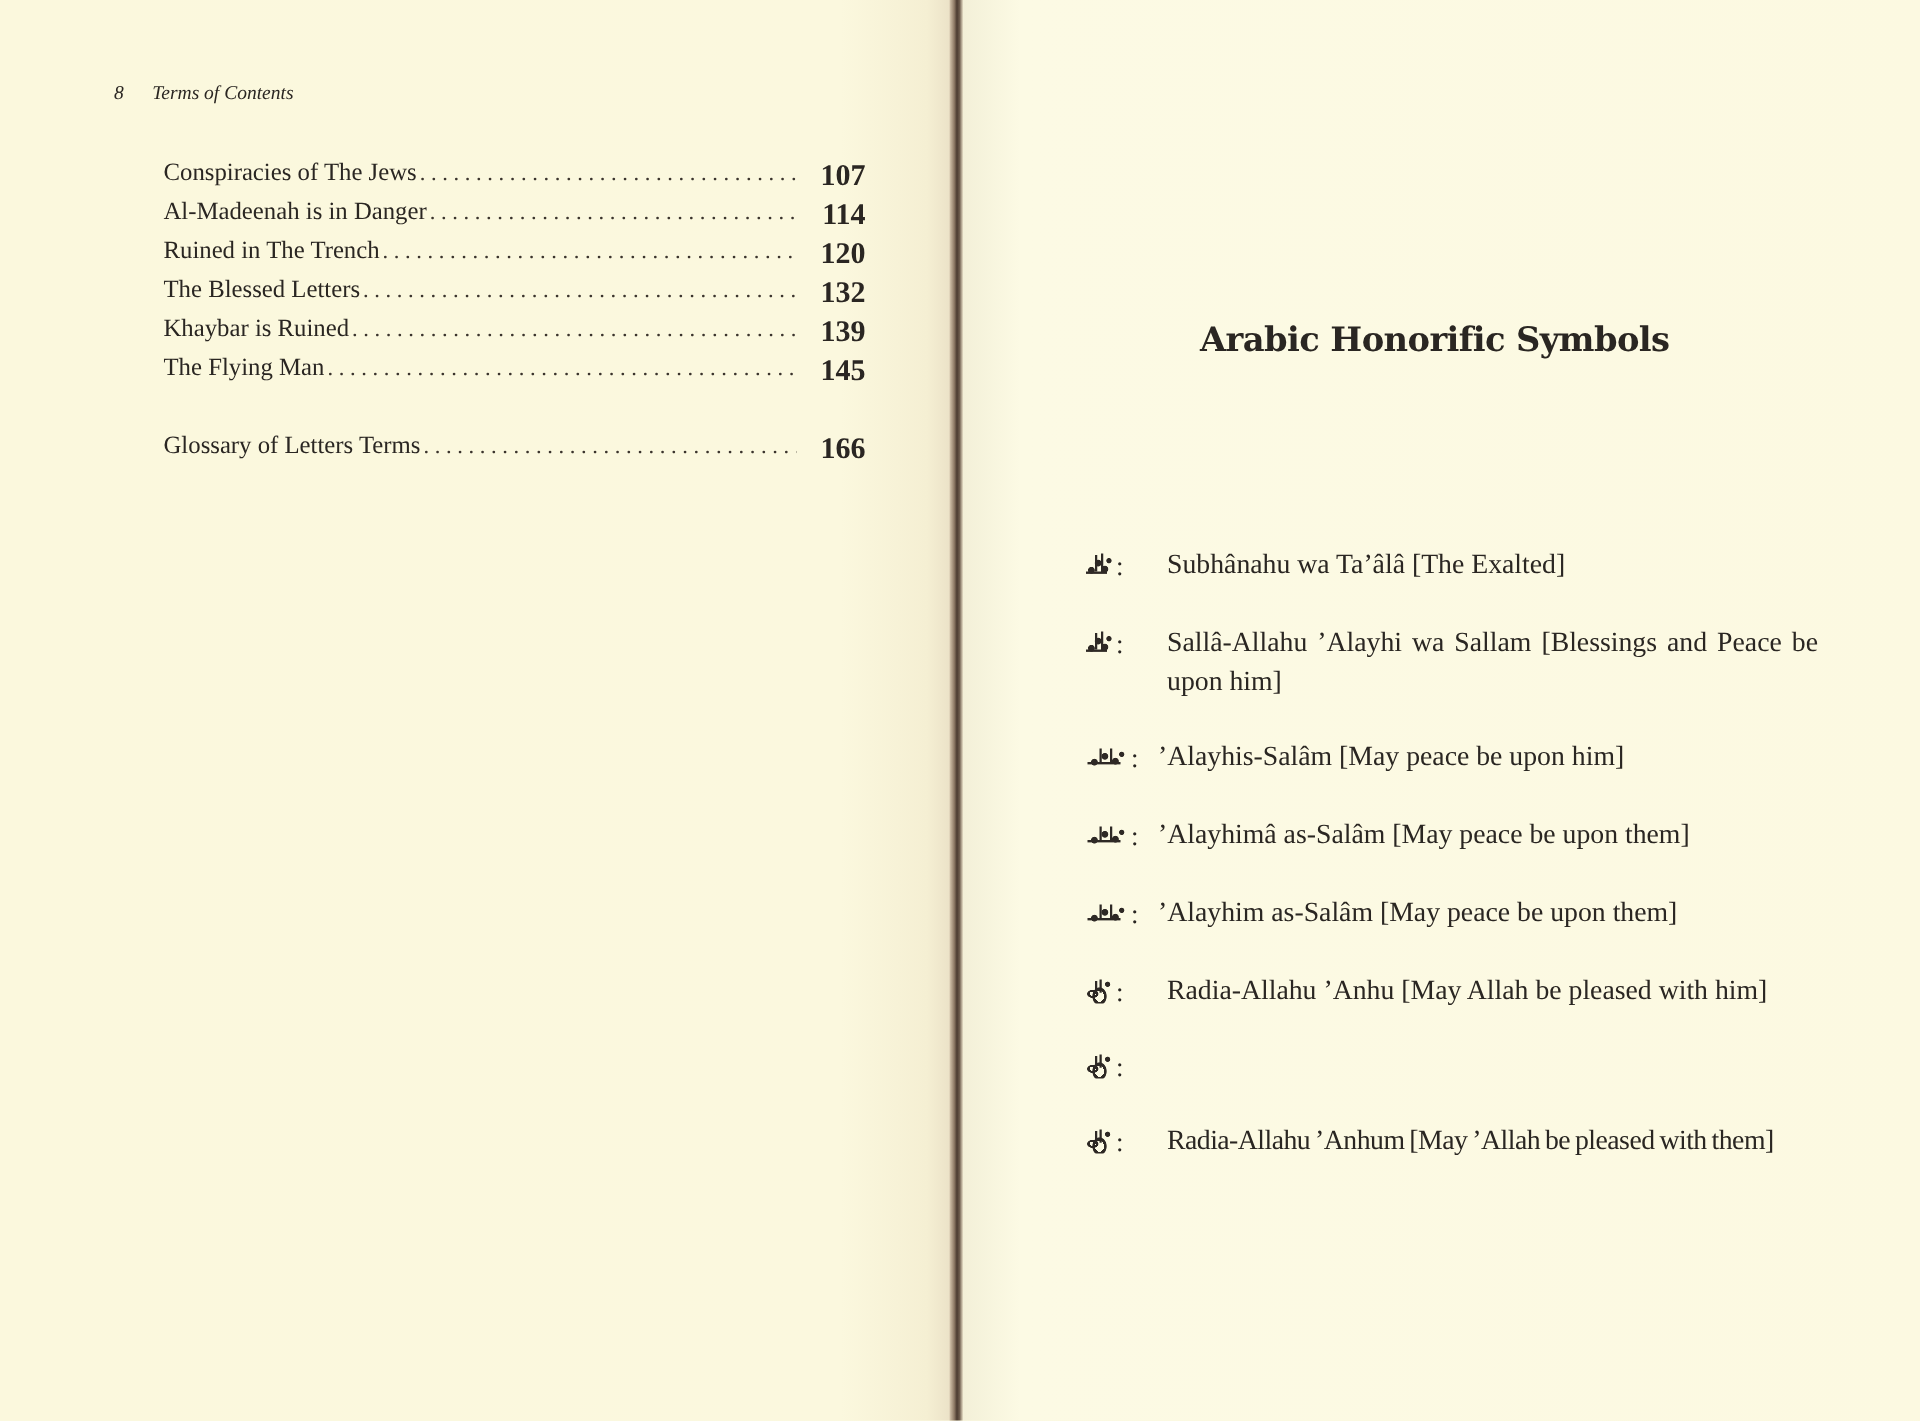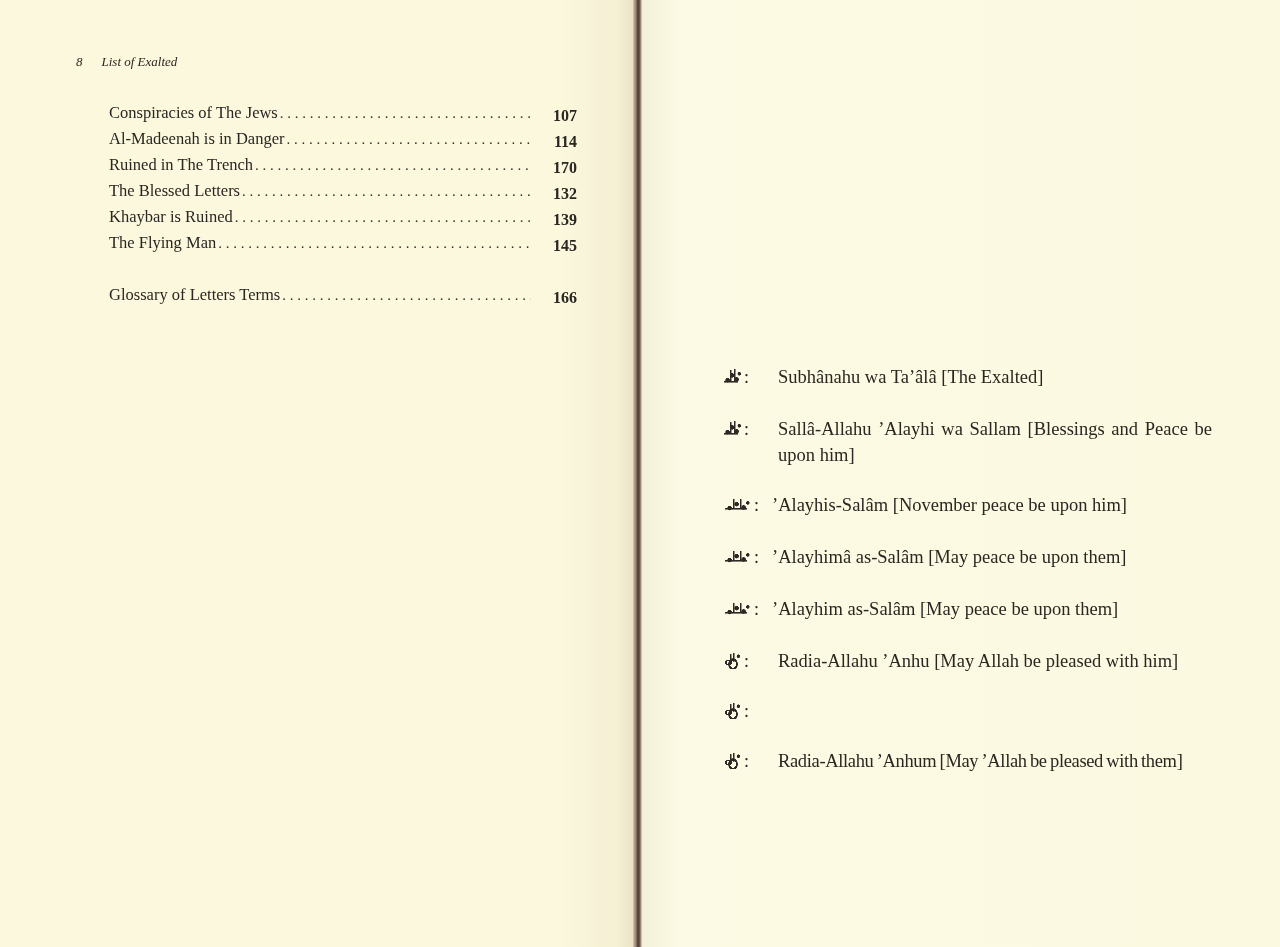--- a/index.html
+++ b/index.html
@@ -41,21 +41,21 @@
   .toc-leader {
     flex: 1 1 auto; overflow: hidden; letter-spacing: 3.6px;
     color: #3a332c; font-size: 15px;
   }
   .toc-leader::after {
     content: ". . . . . . . . . . . . . . . . . . . . . . . . . . . . . . . . . . . . . . . . . . . . . . . . . . . .";
     letter-spacing: 0px;
   }
   .toc-page {
     flex: 0 0 auto; width: 40px; text-align: right;
-    font-weight: bold; font-size: 16px; padding-left: 6px; position: relative; top: 3px;
+    font-weight: bold; font-size: 20px; padding-left: 6px; position: relative; top: 3px;
   }
   .toc-gap { height: 26px; }
 
   
   .section-title {
     position: absolute; left: 158px; top: 214px;
     font-family: "DejaVu Serif", "Liberation Serif", serif;
     font-weight: bold; font-size: 22.5px; letter-spacing: -0.4px; color: #2a2622;
   }
   .symbols { position: absolute; left: 82px; top: 364px; width: 488px; }
@@ -93,38 +93,38 @@
   }
 </style>
 </head>
 <body>
 
 <div class="spread">
 
   <div class="page-left">
     <div class="running-head">
       <span>8</span>
-      <span>List of Exalted</span>
+      <span>Terms of Contents</span>
     </div>
 
     <div class="toc">
       <div class="toc-row">
         <span class="toc-title">Conspiracies of The Jews</span>
         <span class="toc-leader"></span>
         <span class="toc-page">107</span>
       </div>
       <div class="toc-row">
         <span class="toc-title">Al-Madeenah is in Danger</span>
         <span class="toc-leader"></span>
         <span class="toc-page">114</span>
       </div>
       <div class="toc-row">
         <span class="toc-title">Ruined in The Trench</span>
         <span class="toc-leader"></span>
-        <span class="toc-page">170</span>
+        <span class="toc-page">120</span>
       </div>
       <div class="toc-row">
         <span class="toc-title">The Blessed Letters</span>
         <span class="toc-leader"></span>
         <span class="toc-page">132</span>
       </div>
       <div class="toc-row">
         <span class="toc-title">Khaybar is Ruined</span>
         <span class="toc-leader"></span>
         <span class="toc-page">139</span>
@@ -139,20 +139,21 @@
         <span class="toc-title">Glossary of Letters Terms</span>
         <span class="toc-leader"></span>
         <span class="toc-page">166</span>
       </div>
     </div>
   </div>
 
   <div class="gutter"></div>
 
   <div class="page-right">
+    <div class="section-title">Arabic Honorific Symbols</div>
 
     <div class="symbols">
 
       <div class="sym-row" style="margin-bottom:26px">
         <span class="sym-glyph">
           <span class="cg w18"></span>
           <span class="colon">:</span>
         </span>
         <span class="sym-text">Subhânahu wa Ta’âlâ [The Exalted]</span>
       </div>
@@ -163,21 +164,21 @@
           <span class="colon">:</span>
         </span>
         <span class="sym-text">Sallâ-Allahu ’Alayhi wa Sallam [Blessings and Peace be upon him]</span>
       </div>
 
       <div class="sym-row" style="margin-bottom:26px">
         <span class="sym-glyph" style="width:52px">
           <span class="cg w28"></span>
           <span class="colon">:</span>
         </span>
-        <span class="sym-text nolead" style="margin-left:-4px">’Alayhis-Salâm [November peace be upon him]</span>
+        <span class="sym-text nolead" style="margin-left:-4px">’Alayhis-Salâm [May peace be upon him]</span>
       </div>
 
       <div class="sym-row" style="margin-bottom:26px">
         <span class="sym-glyph" style="width:52px">
           <span class="cg w28"></span>
           <span class="colon">:</span>
         </span>
         <span class="sym-text nolead" style="margin-left:-4px">’Alayhimâ as-Salâm [May peace be upon them]</span>
       </div>
 

